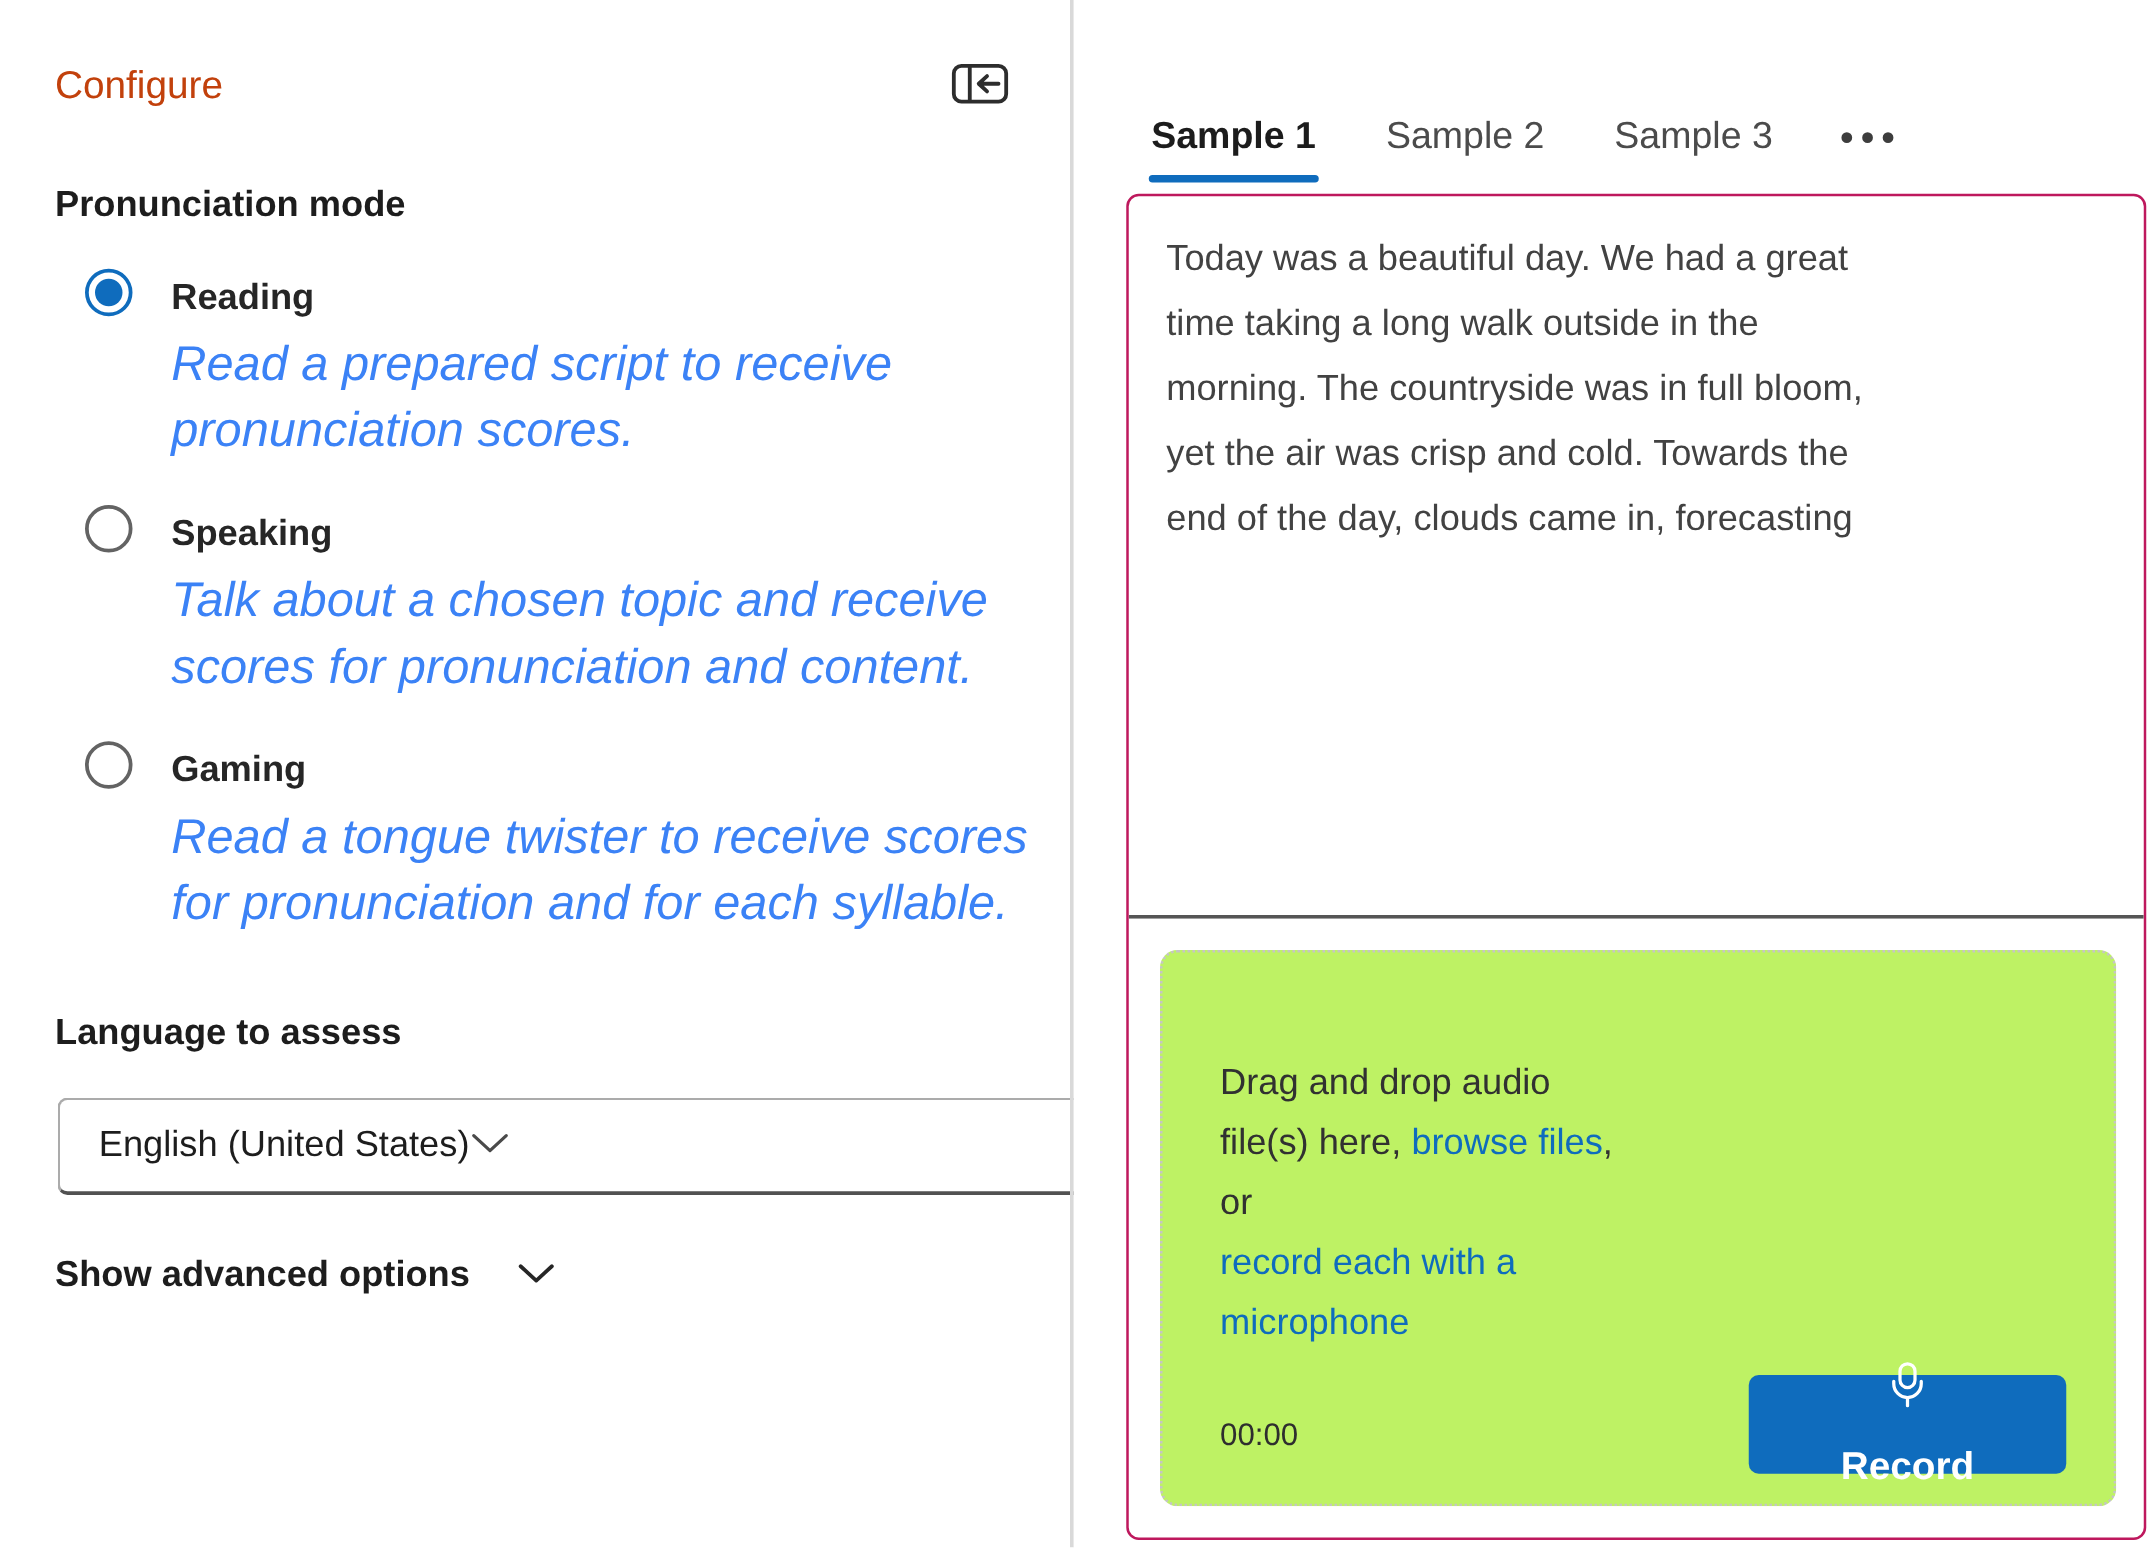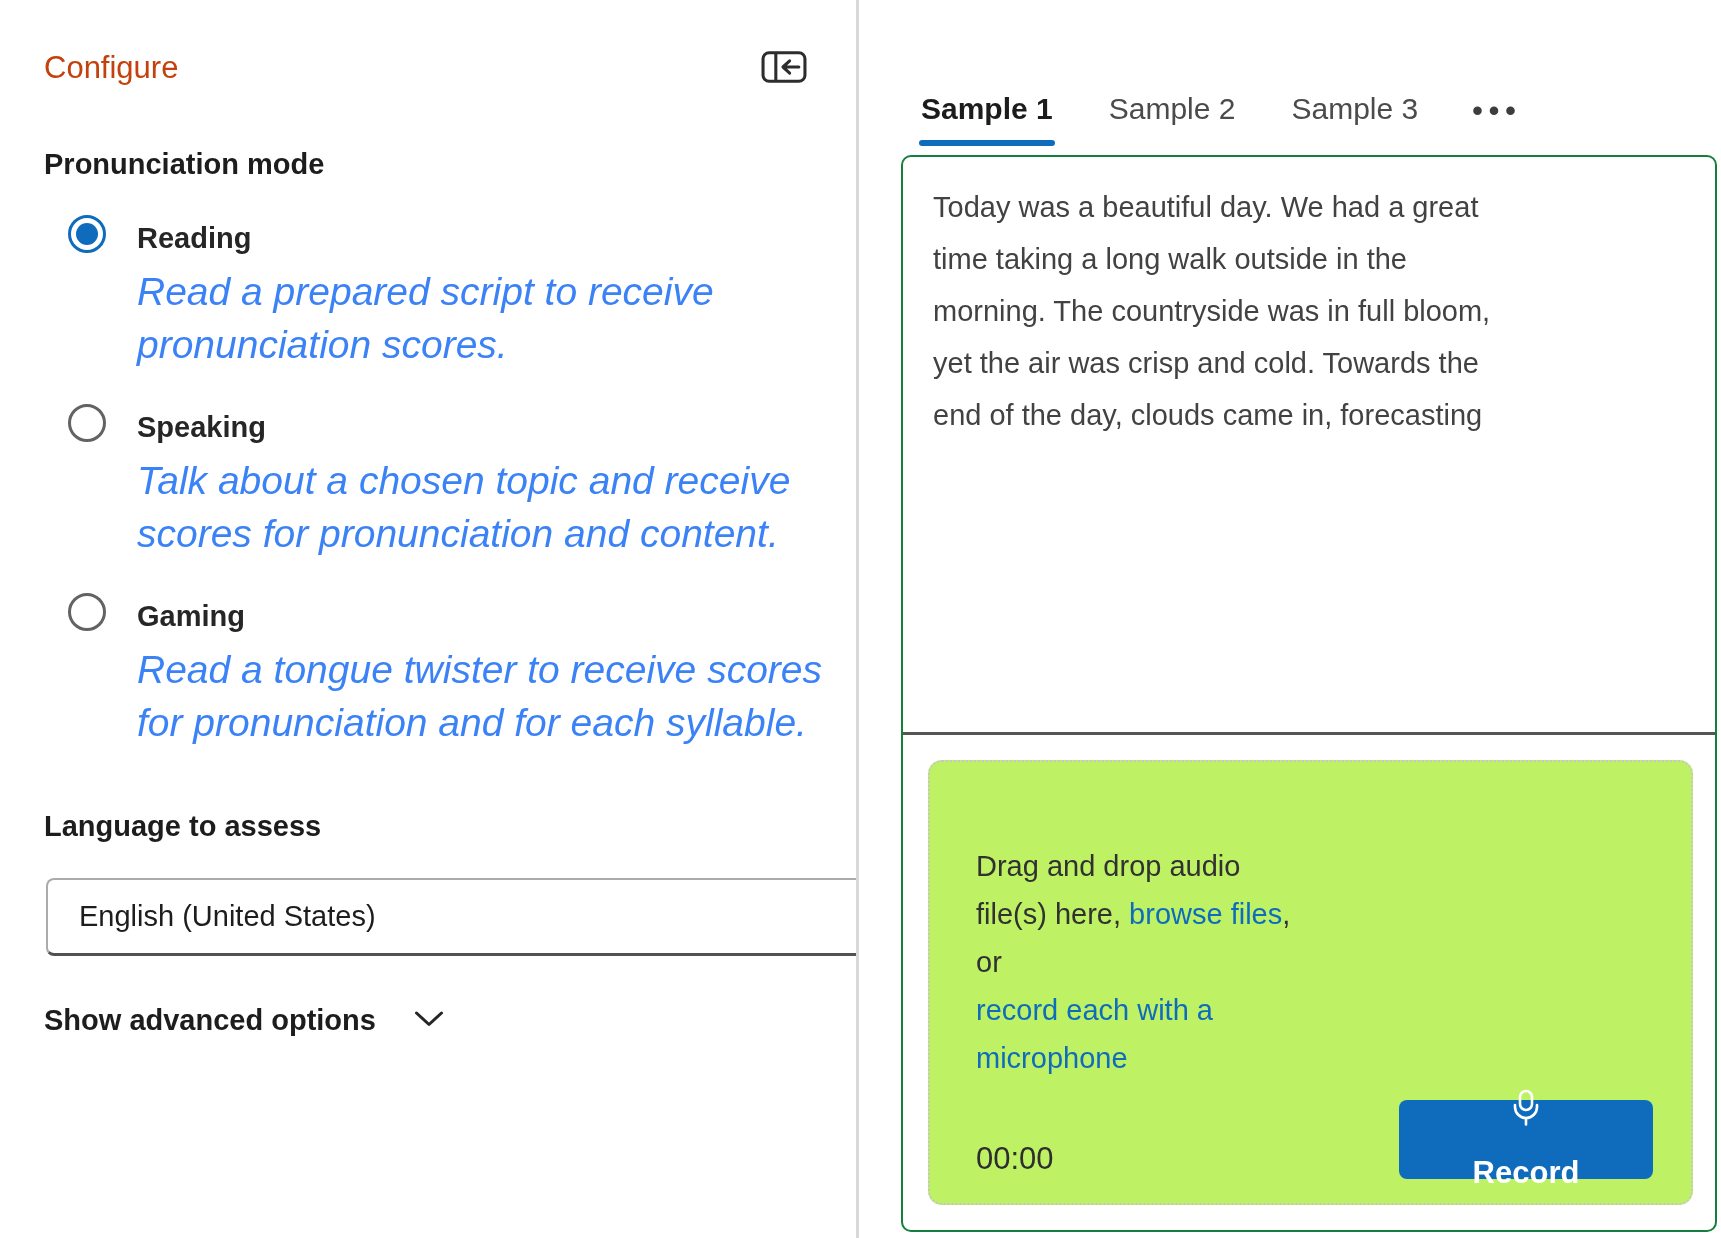--- a/index.html
+++ b/index.html
@@ -28,56 +28,56 @@
   .radio-cell { padding-top:3px; }
   .radio { width:38px; height:38px; margin-left:24px; border-radius:50%; border:3px solid #636363;
            background:#fff; position:relative; cursor:pointer; }
   .radio.selected { border-color:var(--accent); }
   .radio.selected::after { content:""; position:absolute; inset:5px; border-radius:50%; background:var(--accent); }
   .opt-label { font-size:29px; font-weight:bold; color:#262626; line-height:53px; }
   .opt-desc  { font-size:39px; color:#3b82f6; line-height:53px; white-space:nowrap;font-style:italic; }
 
   .select-box { position:absolute; left:46px; top:878px; width:891px; height:78px;
                 border:2px solid #ababab; border-bottom:3px solid #515151; border-radius:8px;
-                background:#fff; display:flex; align-items:center; justify-content:space-between;
+                background:#fff; display:flex; align-items:center; 
                 padding:0 36px 0 31px; cursor:pointer; }
   .select-value { font-size:29px; color:#1d1d1d; }
 
   .advanced-toggle { position:absolute; left:44px; top:998px; display:flex; align-items:center; gap:38px;
                      background:none; border:none; cursor:pointer; }
   .advanced-label { font-size:29px; font-weight:bold; color:#1d1d1d; line-height:44px; }
 
   
   .right-panel { position:absolute; left:859px; top:0; width:862px; height:100%; background:#fff; }
 
   .tabs { position:absolute; left:60px; top:88px; display:flex; gap:52px; align-items:flex-start; }
   .tab { font-size:30px; line-height:42px; color:#4b4b4b; padding:0 2px 16px 2px; position:relative;
          background:none; border:none; cursor:pointer; font-family:inherit; }
   .tab.active { font-weight:bold; color:#1c1c1c; }
   .tab.active::after { content:""; position:absolute; left:0; right:0; bottom:0; height:6px;
                        border-radius:3px; background:var(--tab-underline); }
   .tab-more { font-size:30px; font-weight:bold; letter-spacing:6px; color:#3d3d3d; line-height:42px;
               background:none; border:none; cursor:pointer; padding-top:2px; }
 
   .sample-card { position:absolute; left:42px; top:155px; width:816px; height:1077px;
-                 border:2px solid #15803d; border-radius:10px; background:#fff; }
+                 border:2px solid #be185d; border-radius:10px; background:#fff; }
 
   .script-area { width:100%; height:578px; border-bottom:3px solid #555555;
                  border-radius:8px 8px 0 0; padding:24px 30px; cursor:text; }
   .script-line { font-size:29px; line-height:52px; color:#424242; white-space:nowrap; }
 
   .dropzone { position:relative; margin:25px 22px 0 25px; height:445px;
               border:2px dotted #c5c5c5; border-radius:14px; background:#bef264; }
   .drop-text { position:absolute; left:46px; top:80px; }
   .drop-line { font-size:29px; line-height:48px; color:#313131; white-space:nowrap; }
   .link { color:var(--link); cursor:pointer; text-decoration:none; }
 
   .drop-bottom { position:absolute; left:46px; right:38px; bottom:24px;
                  display:flex; justify-content:space-between; align-items:flex-end; }
-  .timer { font-size:31px; color:#2e2e2e; margin-bottom:2px; }
+  .timer { font-size:25px; color:#2e2e2e; margin-bottom:16px; }
   .record-btn { width:254px; height:79px; border:none; border-radius:8px;
                 background:var(--record-button-bg); color:#ffffff; font-size:31px; font-weight:bold;
                 font-family:inherit; display:flex; align-items:center; justify-content:center; gap:20px;
                 cursor:pointer;flex-direction:column; }
 </style>
 </head>
 <body>
 
 <div class="app">
   <div class="edge-left"></div>

